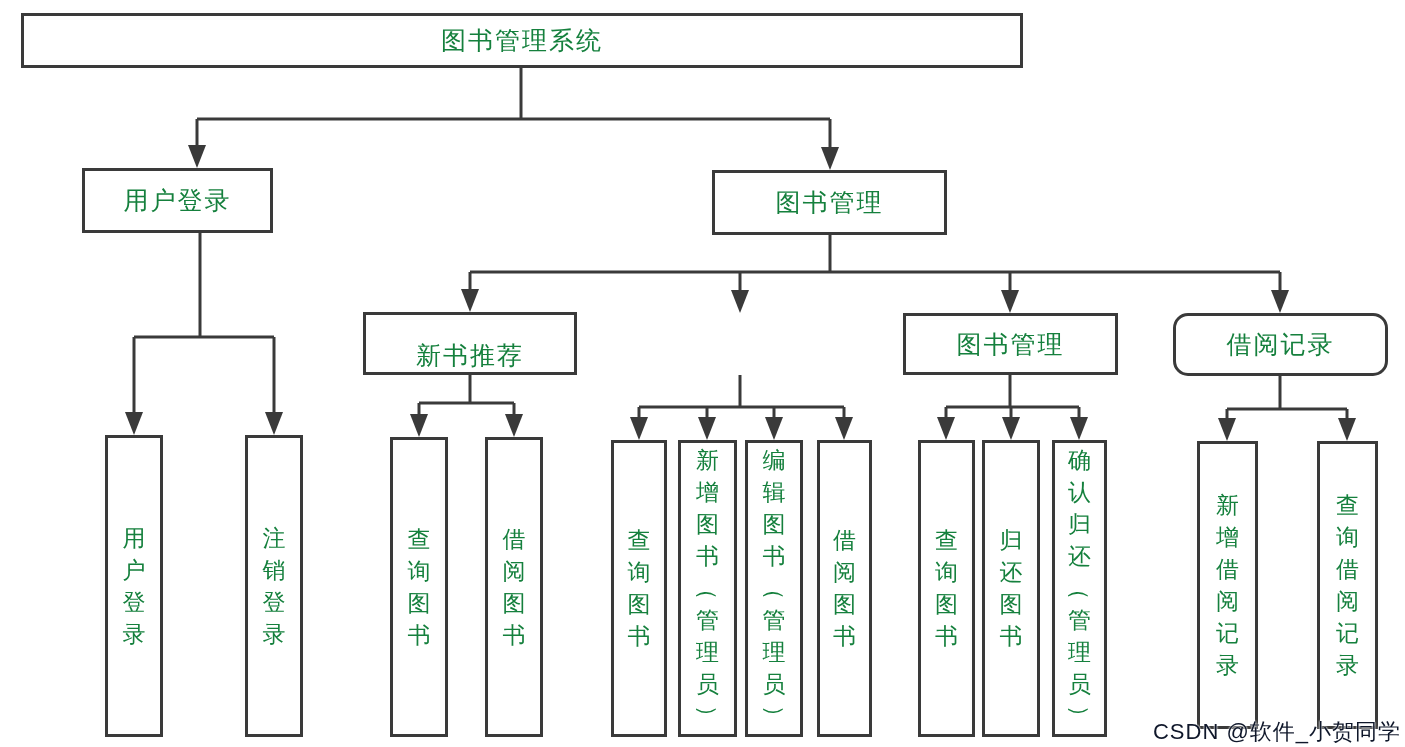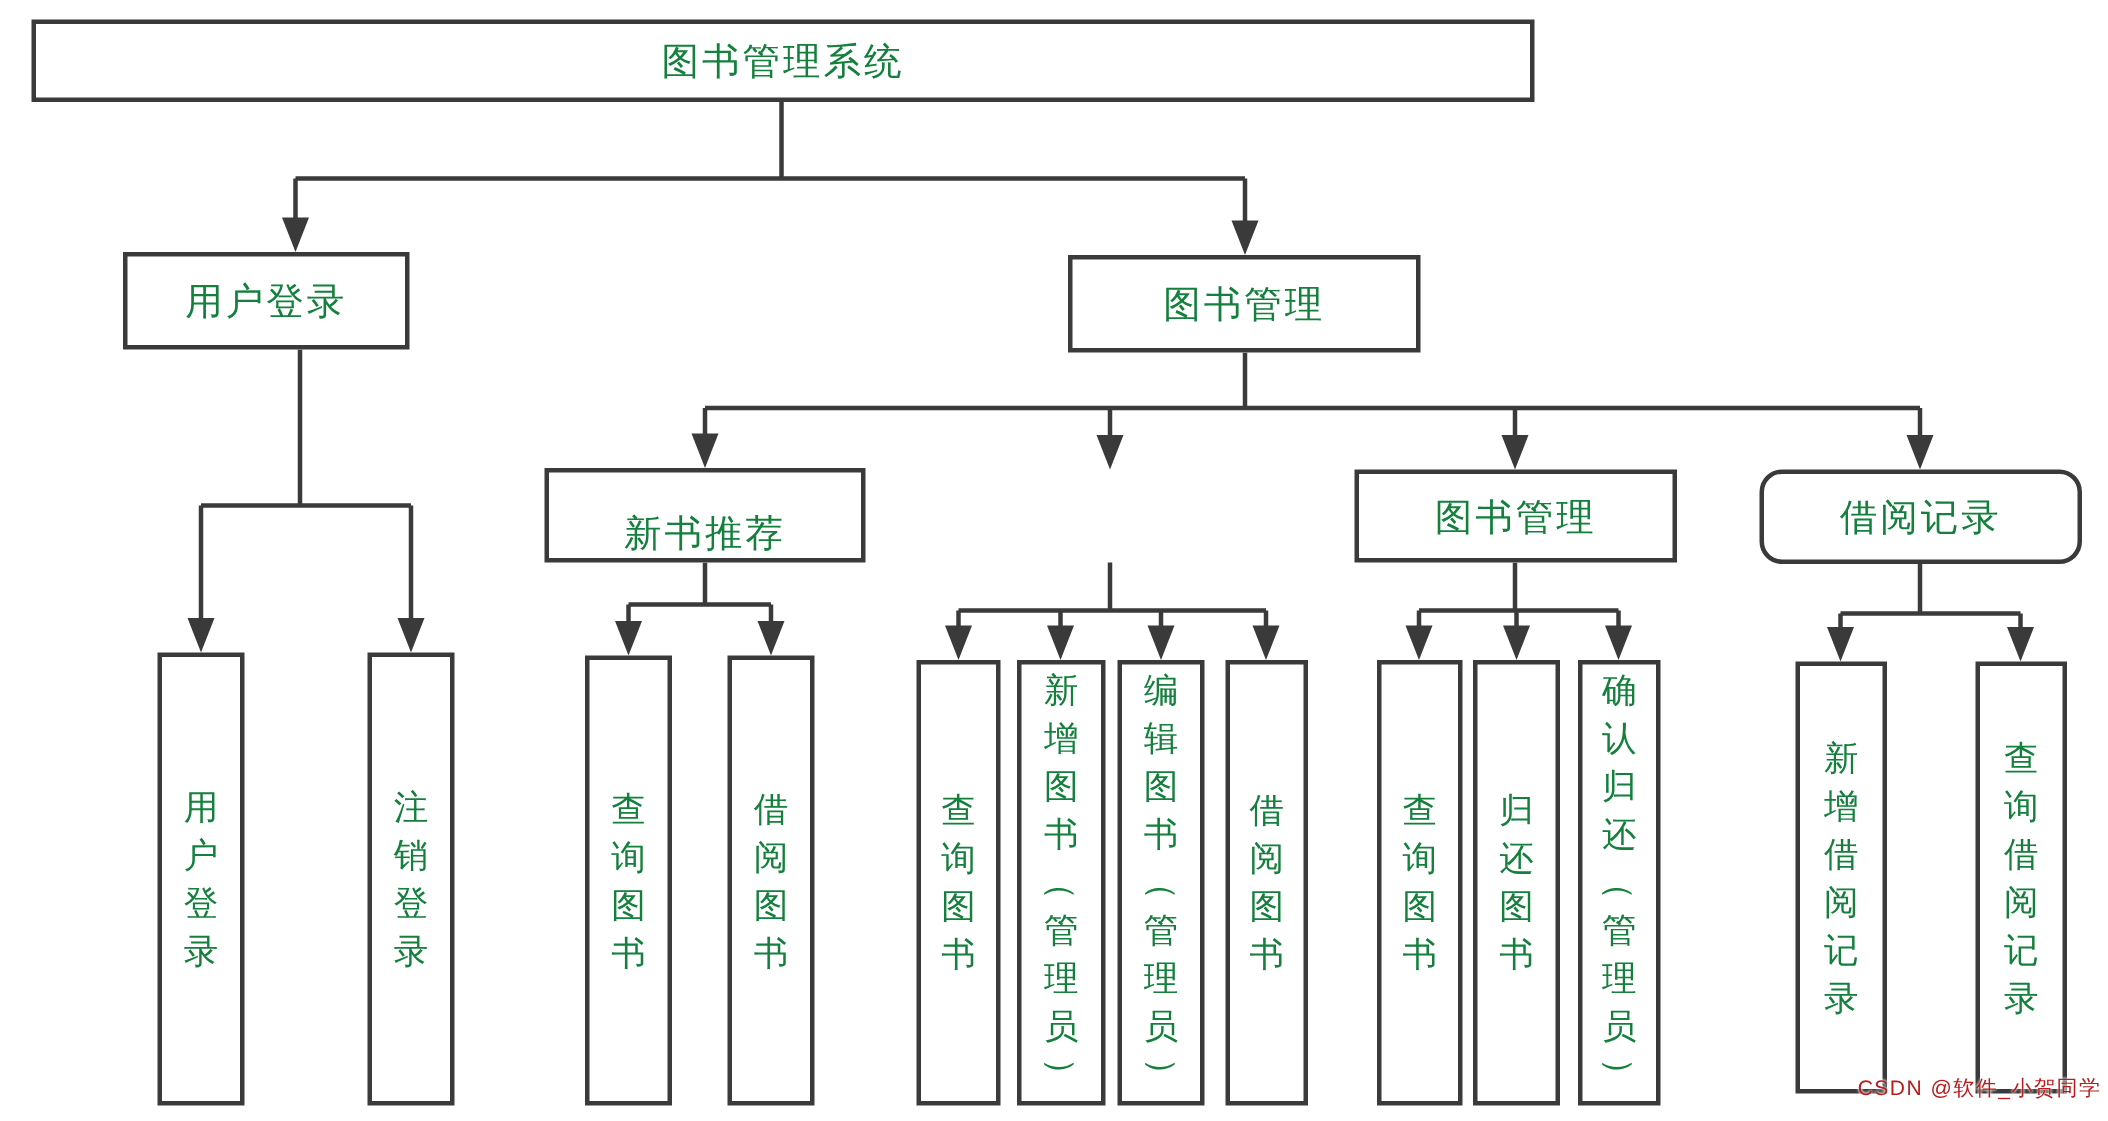--- a/index.html
+++ b/index.html
@@ -50,22 +50,22 @@
   #n-g3d   { left: 817px; top: 440px; width: 55px;   height: 297px; }
   #n-g4a   { left: 918px; top: 440px; width: 57px;   height: 297px; }
   #n-g4b   { left: 982px; top: 440px; width: 58px;   height: 297px; }
   #n-g4c   { left: 1052px;top: 440px; width: 55px;   height: 297px; }
   #n-g5a   { left: 1197px;top: 441px; width: 61px;   height: 288px; }
   #n-g5b   { left: 1317px;top: 441px; width: 61px;   height: 288px; }
   #watermark {
     position: absolute;
     right: 4px;
     top: 717px;
-    font-size: 14px;
-    color: #b91c1c;
+    font-size: 22px;
+    color: #0f172a;
     letter-spacing: 1px;
     z-index: 3;
     text-shadow: 0 0 2px #ffffff, 0 0 2px #ffffff;
     white-space: nowrap;
     margin-left: 20px;
   }
 </style>
 </head>
 <body>
 

